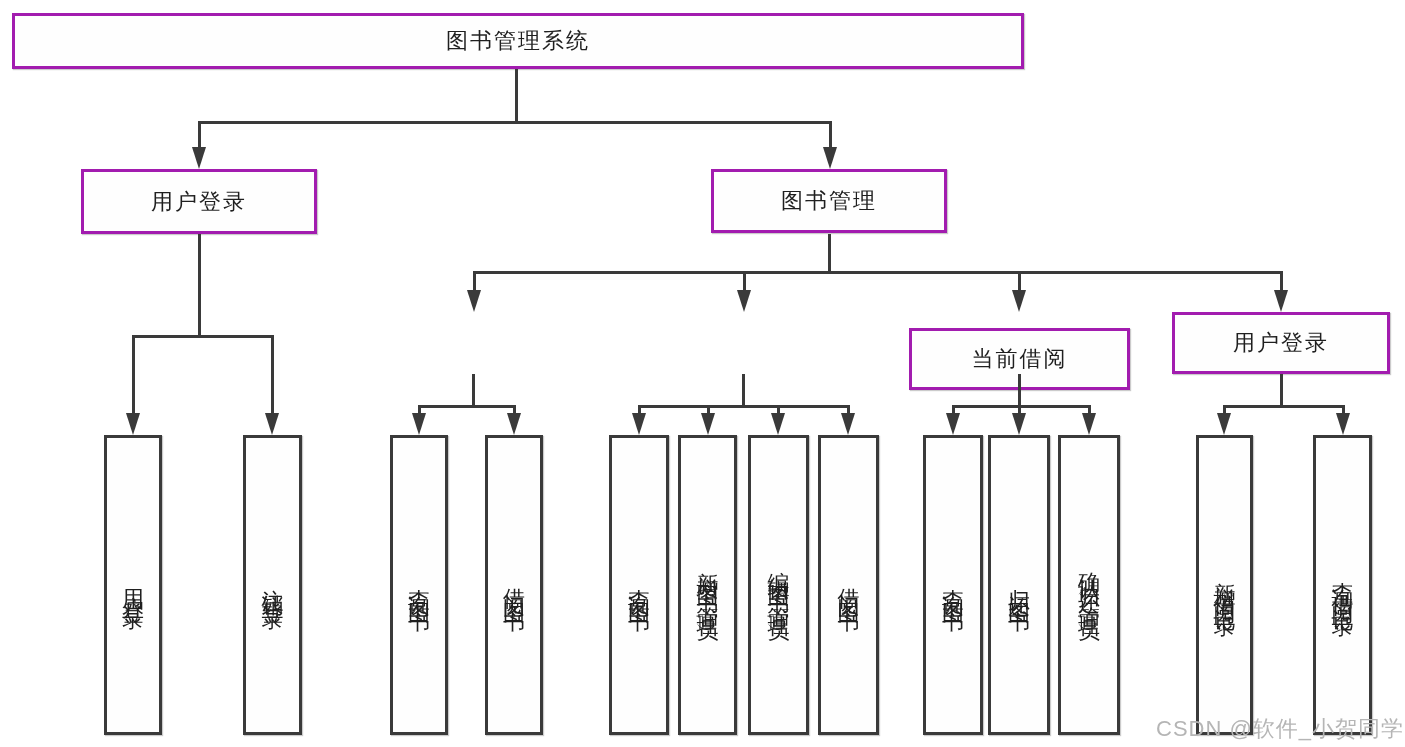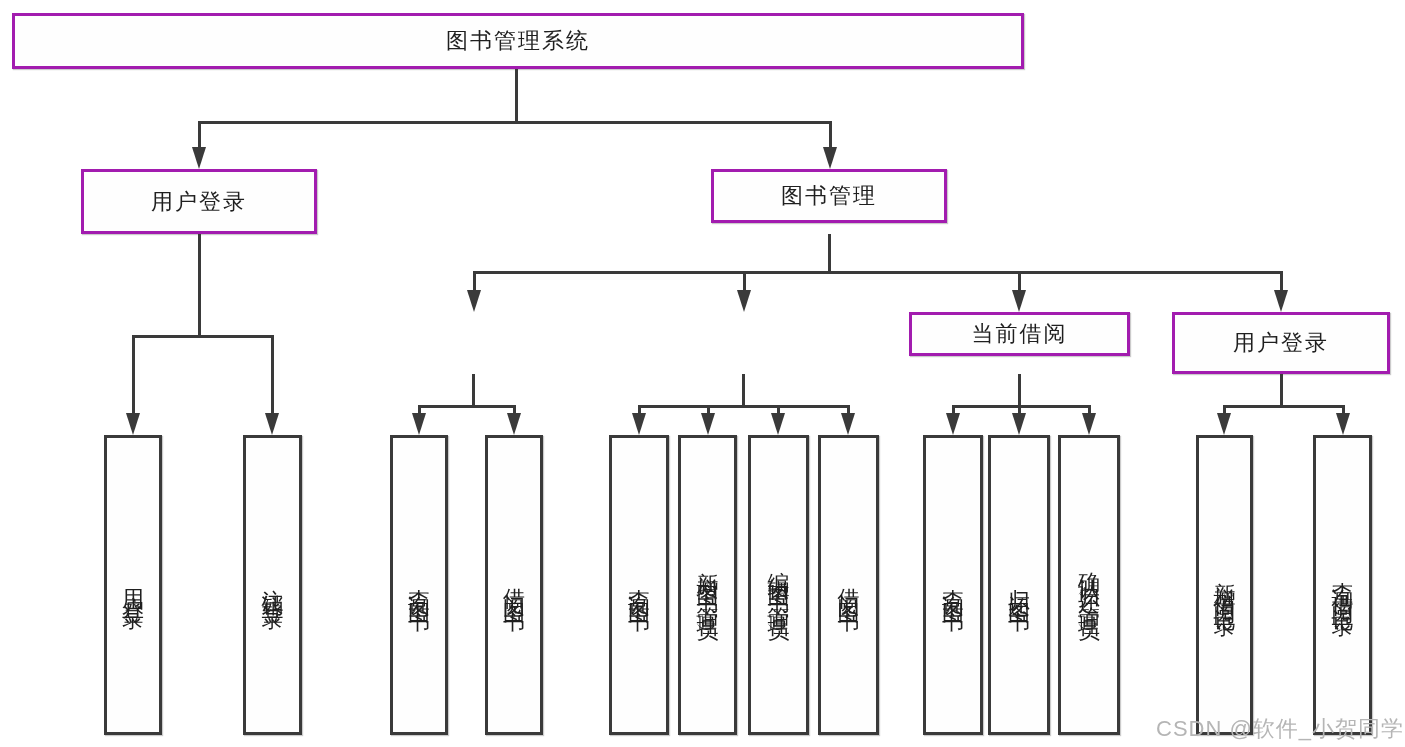--- a/index.html
+++ b/index.html
@@ -46,21 +46,21 @@
   <div class="vline" style="left:515px;top:69px;height:55px;"></div>
   <div class="hline" style="left:198px;top:121px;width:633px;"></div>
   <div class="vline" style="left:198px;top:121px;height:30px;"></div>
   <div class="arrowhead" style="left:192px;top:147px;"></div>
   <div class="vline" style="left:829px;top:121px;height:30px;"></div>
   <div class="arrowhead" style="left:823px;top:147px;"></div>
 
   <div class="box" style="left:81px;top:169px;width:236px;height:65px;">
     <span>用户登录</span>
   </div>
-  <div class="box" style="left:711px;top:169px;width:236px;height:54px;">
+  <div class="box" style="left:711px;top:169px;width:236px;height:64px;">
     <span>图书管理</span>
   </div>
 
   <div class="vline" style="left:198px;top:234px;height:104px;"></div>
   <div class="hline" style="left:132px;top:335px;width:142px;"></div>
   <div class="vline" style="left:132px;top:335px;height:80px;"></div>
   <div class="arrowhead" style="left:126px;top:413px;"></div>
   <div class="vline" style="left:271px;top:335px;height:80px;"></div>
   <div class="arrowhead" style="left:265px;top:413px;"></div>
 
@@ -68,21 +68,21 @@
   <div class="hline" style="left:473px;top:271px;width:809px;"></div>
   <div class="vline" style="left:473px;top:271px;height:22px;"></div>
   <div class="arrowhead" style="left:467px;top:290px;"></div>
   <div class="vline" style="left:743px;top:271px;height:22px;"></div>
   <div class="arrowhead" style="left:737px;top:290px;"></div>
   <div class="vline" style="left:1018px;top:271px;height:22px;"></div>
   <div class="arrowhead" style="left:1012px;top:290px;"></div>
   <div class="vline" style="left:1280px;top:271px;height:22px;"></div>
   <div class="arrowhead" style="left:1274px;top:290px;"></div>
 
-  <div class="box" style="left:909px;top:312px;width:221px;height:44px;">
+  <div class="box" style="left:909px;top:328px;width:221px;height:62px;">
     <span>当前借阅</span>
   </div>
   <div class="box" style="left:1172px;top:312px;width:218px;height:62px;">
     <span>用户登录</span>
   </div>
 
   <div class="vline" style="left:472px;top:374px;height:34px;"></div>
   <div class="hline" style="left:418px;top:405px;width:98px;"></div>
   <div class="vline" style="left:418px;top:405px;height:11px;"></div>
   <div class="arrowhead" style="left:412px;top:413px;"></div>

